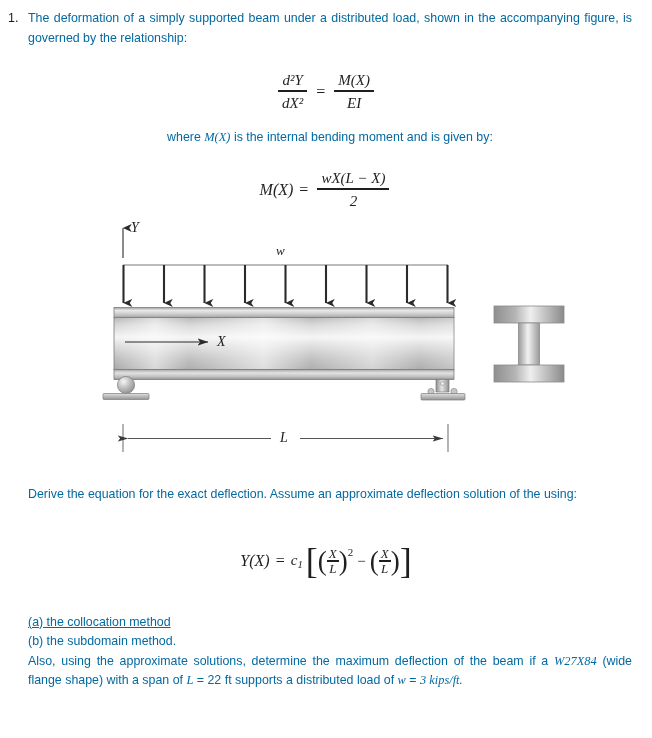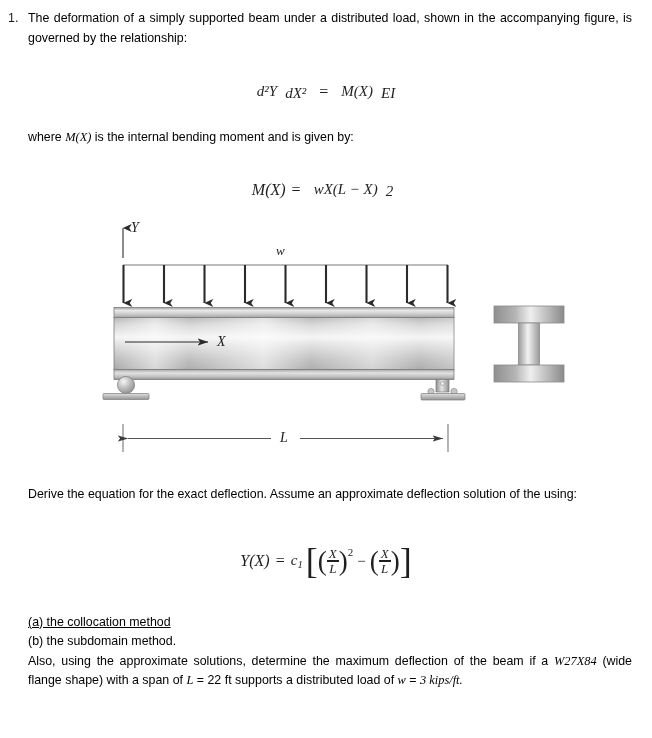--- a/index.html
+++ b/index.html
@@ -20,21 +20,21 @@
     width: 652px;
     height: 738px;
     background: #ffffff;
   }
 
   
   .para {
     position: absolute;
     font-size: 12.4px;
     line-height: 19.5px;
-    color: #000000;
+    color: #0369a1;
   }
   .justify { text-align: justify; }
   .num {
     position: absolute;
     left: 8px;
     font-size: 12.4px;
     line-height: 19.5px;
   }
   .serif-it {
     font-family: "Liberation Serif", serif;
@@ -54,20 +54,21 @@
     align-items: center;
     justify-content: center;
     white-space: nowrap;
   }
   .eq .lhs {
     font-style: italic;
     font-size: 16px;
   }
   .frac {
     display: inline-flex;
+    flex-direction: column;
     align-items: center;
     vertical-align: middle;
     margin: 0 3px;
   }
   .frac .top {
     padding: 0 4px 1px 4px;
     font-style: italic;
     font-size: 15px;
     line-height: 1.15;
   }
@@ -149,21 +150,21 @@
       <span class="bot">dX²</span>
     </span>
     <span class="eqsign">=</span>
     <span class="frac">
       <span class="top">M(X)</span>
       <span class="bar"></span>
       <span class="bot">EI</span>
     </span>
   </div>
 
-  <div class="para" style="left:28px; top:128px; width:604px;">
+  <div class="para" style="left:28px; top:128px; width:604px;text-align:center;">
     <span>where </span><span class="serif-it">M(X)</span><span> is the internal bending moment and is given by:</span>
   </div>
 
   <div class="eq" style="left:0; top:168px; width:652px; height:44px;">
     <span class="lhs">M(X)</span>
     <span class="eqsign">=</span>
     <span class="frac">
       <span class="top">wX(L − X)</span>
       <span class="bar"></span>
       <span class="bot">2</span>

